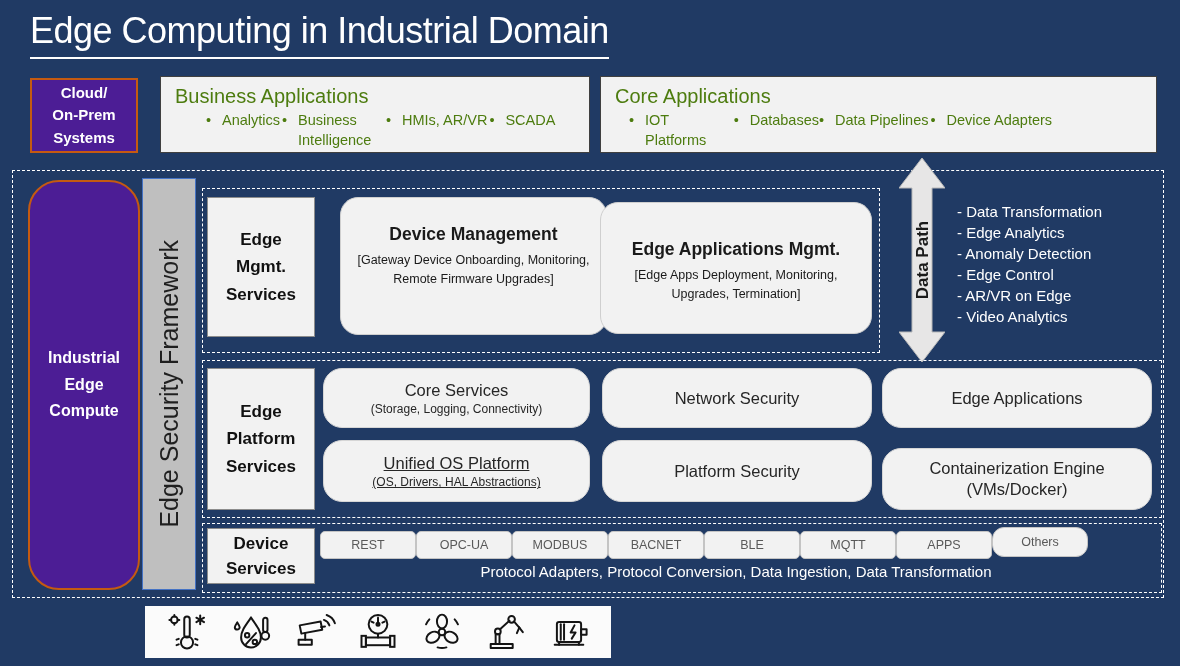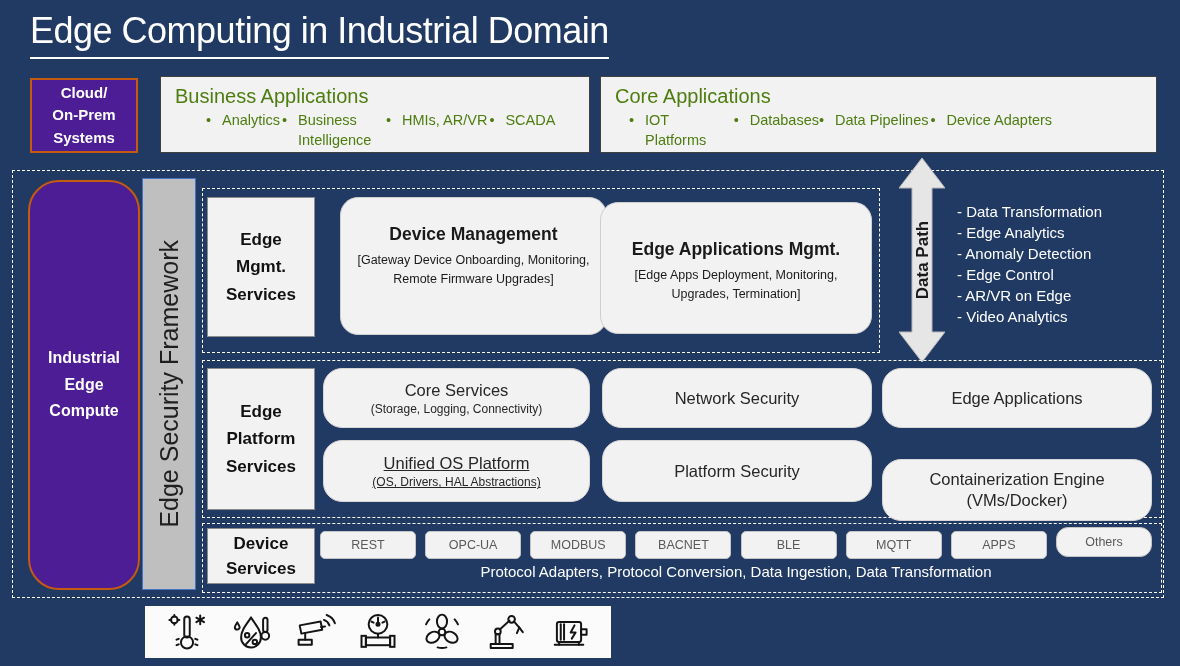--- a/index.html
+++ b/index.html
@@ -35,21 +35,21 @@
   .round{background:#F2F2F2;border:1px solid #cfcfcf;border-radius:18px;box-sizing:border-box;
          color:#1a1a1a;text-align:center;}
   .round .rtitle{font-weight:bold;font-size:17.5px;}
   .round .rsub{font-size:12.5px;line-height:1.5;margin-top:6px;padding:0 16px;}
 
   .pbox{background:#F2F2F2;border:1px solid #d6d6d6;border-radius:19px;box-sizing:border-box;
         color:#262626;text-align:center;display:flex;flex-direction:column;justify-content:center;padding:0 14px;}
   .pbox .ptitle{font-size:16.5px;line-height:1.25;}
   .pbox .psub{font-size:12px;margin-top:2px;}
 
-  .chiprow{display:flex;justify-content:space-between;}
+  .chiprow{display:flex;}
   .chip{background:#F2F2F2;border:1px solid #c4c4c4;border-radius:5px;box-sizing:border-box;
         width:96px;height:28px;color:#595959;font-size:12.5px;display:flex;align-items:center;justify-content:center;}
   .chip.raised{margin-top:-4px;height:30px;border-radius:12px;}
 
   .caption{color:#fff;font-size:15px;font-weight:400;text-align:center;}
   .caplist{color:#fff;font-size:15px;line-height:21px;}
   .fieldstrip{background:#fbfbfb;display:flex;align-items:center;justify-content:space-around;padding:0 10px;box-sizing:border-box;}
   .fieldlabel{color:#bef264;font-size:20px;font-weight:bold;margin-top:46px;}
   .icon svg{display:block;}
 </style>
@@ -156,21 +156,21 @@
   <div class="abs pbox" style="left:882px;top:368px;width:270px;height:60px;">
     <div class="ptitle">Edge Applications</div>
   </div>
   <div class="abs pbox" style="left:323px;top:440px;width:267px;height:62px;text-decoration:underline;">
     <div class="ptitle">Unified OS Platform</div>
     <div class="psub">(OS, Drivers, HAL Abstractions)</div>
   </div>
   <div class="abs pbox" style="left:602px;top:440px;width:270px;height:62px;">
     <div class="ptitle">Platform Security</div>
   </div>
-  <div class="abs pbox" style="left:882px;top:459px;width:270px;height:62px;">
+  <div class="abs pbox" style="left:882px;top:448px;width:270px;height:62px;">
     <div class="ptitle">Containerization Engine (VMs/Docker)</div>
   </div>
 
   <div class="abs" style="left:202px;top:523px;width:960px;height:70px;border:1px dashed #fff;box-sizing:border-box;"></div>
 
   <div class="abs headbox" style="left:207px;top:528px;width:108px;height:56px;font-size:17px;line-height:1.5;">
     <span>Device</span>
     <span>Services</span>
   </div>
 

